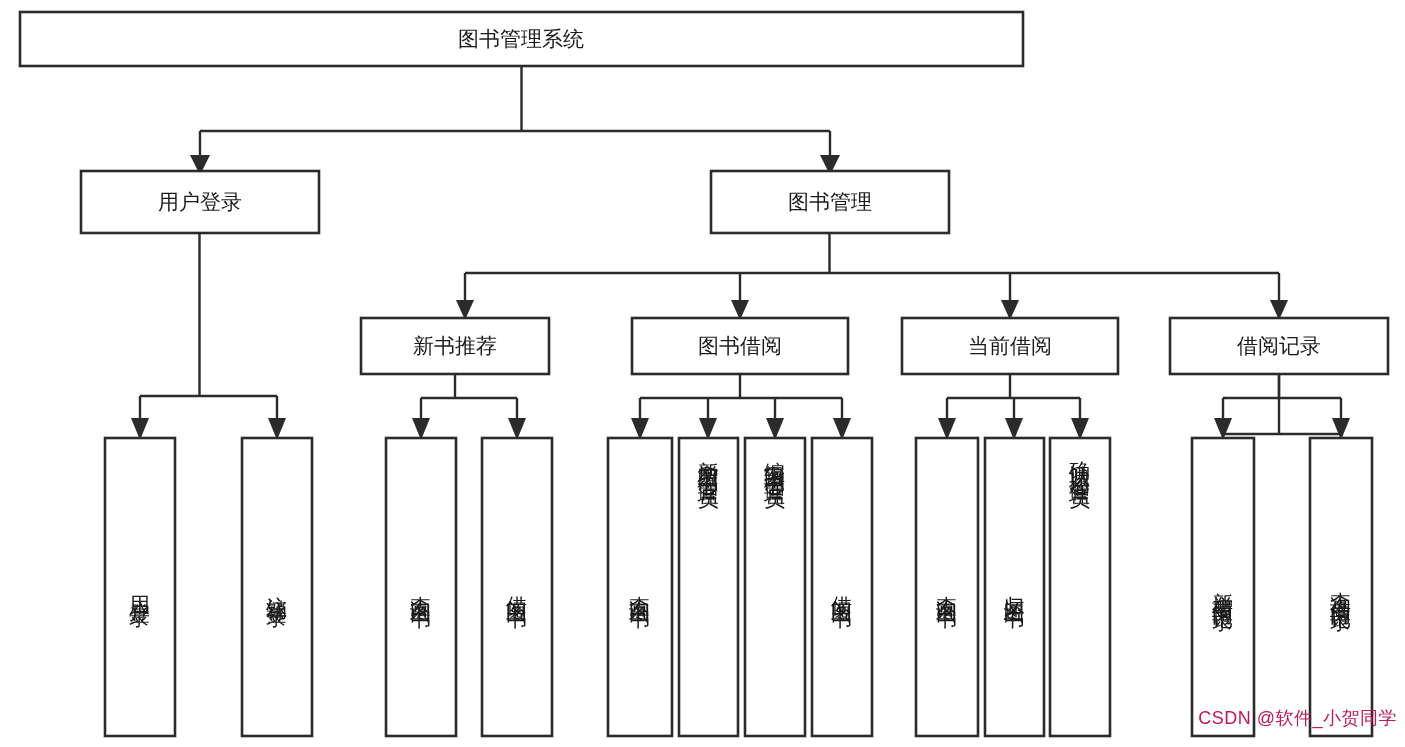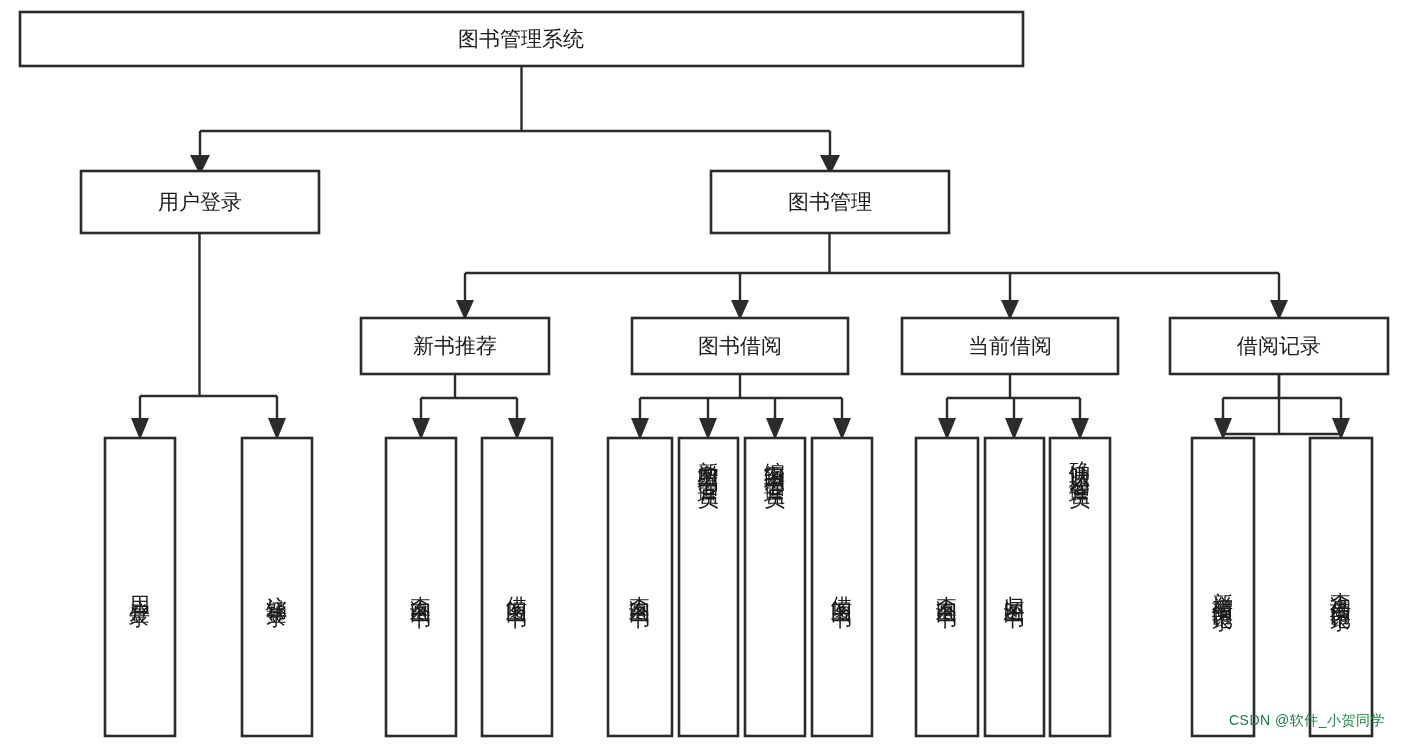--- a/index.html
+++ b/index.html
@@ -44,25 +44,25 @@
   }
   .node-label-h {
     font-family: "Liberation Sans", "DejaVu Sans", sans-serif;
     font-size: 21px;
     fill: #1a1a1a;
     text-anchor: middle;
     dominant-baseline: middle;
   }
   .watermark-text {
     position: absolute;
-    right: 20px;
+    right: 8px;
     bottom: 6px;
     font-family: "Liberation Sans", "DejaVu Sans", sans-serif;
-    font-size: 14px;
-    color: #15803d;
+    font-size: 18px;
+    color: #be185d;
     white-space: nowrap;
     letter-spacing: 0.5px;
     user-select: none;
   }
 </style>
 </head>
 <body>
 
 <div id="diagram-root">
 

